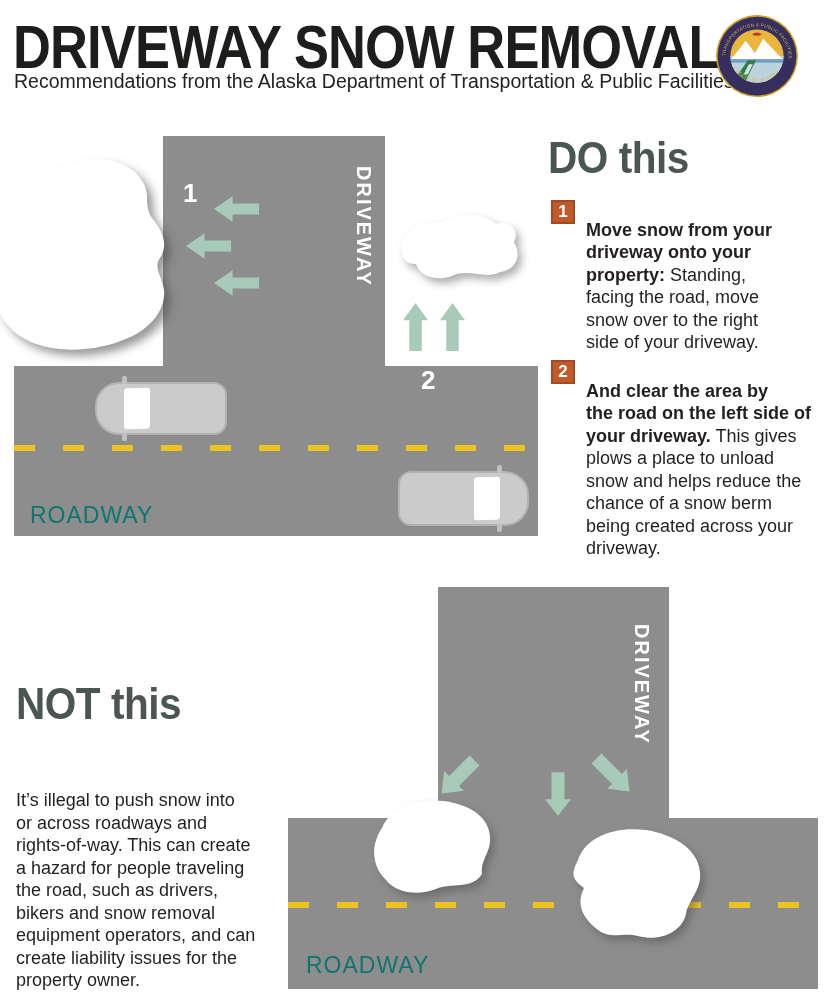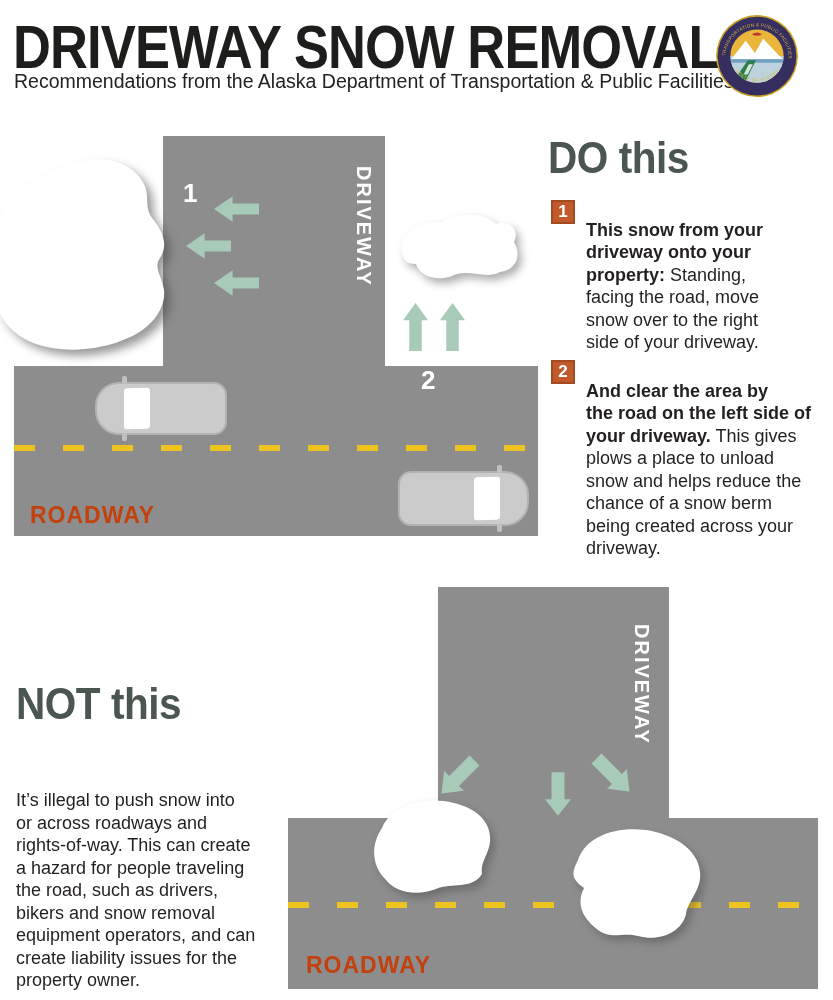--- a/index.html
+++ b/index.html
@@ -12,21 +12,21 @@
          transform:scaleX(.86);transform-origin:left top;}
   .subtitle{position:absolute;left:14px;top:62px;font-size:19.5px;color:#222;white-space:nowrap;}
   .seal{position:absolute;left:714px;top:3px;width:86px;height:86px;}
 
   
   .grayrect{position:absolute;background:var(--road-gray,#8d8d8d);z-index:1;}
   .dashline{position:absolute;height:6px;z-index:2;
             background:repeating-linear-gradient(to right,var(--dash-yellow,#edc41f) 0 21px,transparent 21px 49px);}
   .vlabel{position:absolute;z-index:3;color:#fff;font-weight:bold;font-size:20px;letter-spacing:2px;
           writing-mode:vertical-rl;}
-  .hlabel{position:absolute;z-index:3;color:#c2410c;font-weight:bold;font-size:23px;letter-spacing:1px;}
+  .hlabel{position:absolute;z-index:3;color:#0f766e;font-weight:normal;font-size:23px;letter-spacing:1px;}
   .marker{position:absolute;z-index:6;color:#fff;font-weight:bold;font-size:26px;}
   .blob{position:absolute;z-index:4;filter:drop-shadow(4px 5px 4px rgba(70,70,70,.45));}
   .blob.big{filter:drop-shadow(6px 6px 5px rgba(70,70,70,.55));}
   .blob path{fill:#fff;}
   .arr{position:absolute;z-index:5;}
   .arr path{fill:var(--arrow-green,#a8cab8);}
 
   
   .car{position:absolute;z-index:3;background:var(--car-gray,#cbcbcb);border:2px solid #b2b2b2;box-sizing:border-box;}
   .car.west{border-radius:24px 13px 13px 24px;}
@@ -124,21 +124,21 @@
   <div class="car east" style="left:398px;top:463px;width:131px;height:55px;">
     <div class="windshield"></div>
     <div class="mirror m1"></div>
     <div class="mirror m2"></div>
   </div>
 
   <div class="bigheading" style="left:548px;top:124px;">DO this</div>
 
   <div class="badge" style="left:551px;top:192px;">1</div>
   <div class="note" style="left:586px;top:188px;width:280px;">
-    <b>This snow from your
+    <b>Move snow from your
 driveway onto your
 property:</b><span> Standing,
 facing the road, move
 snow over to the right
 side of your driveway.</span>
   </div>
 
   <div class="badge" style="left:551px;top:352px;">2</div>
   <div class="note" style="left:586px;top:349px;width:280px;">
     <b>And clear the area by

